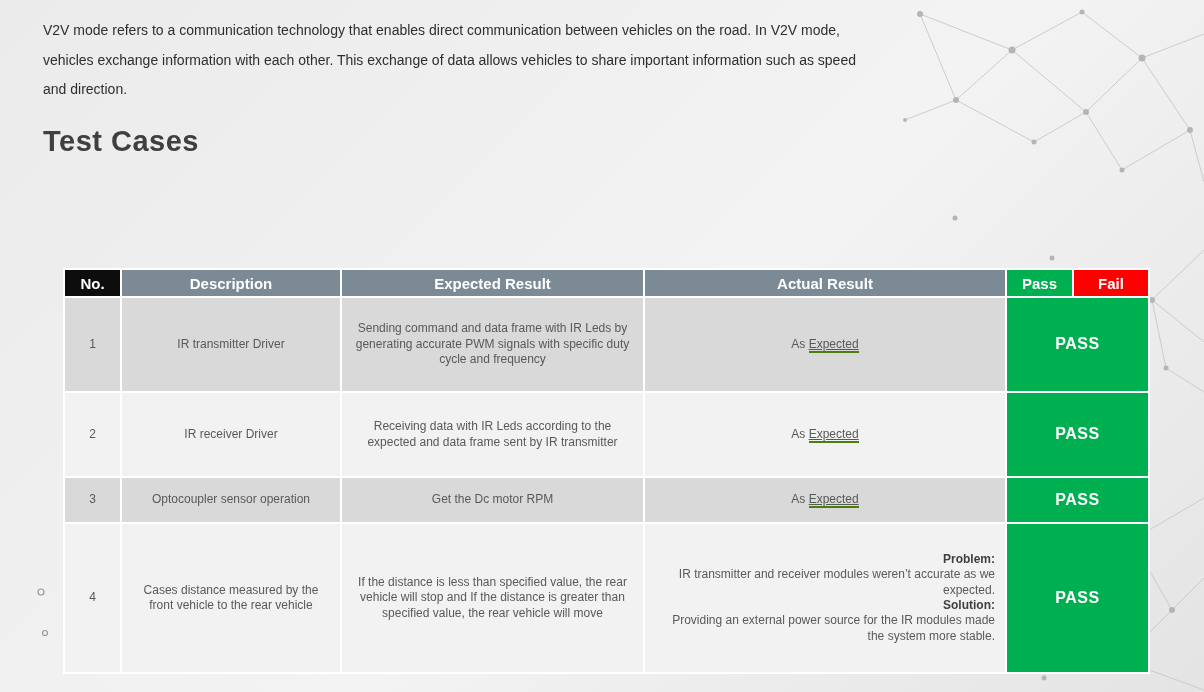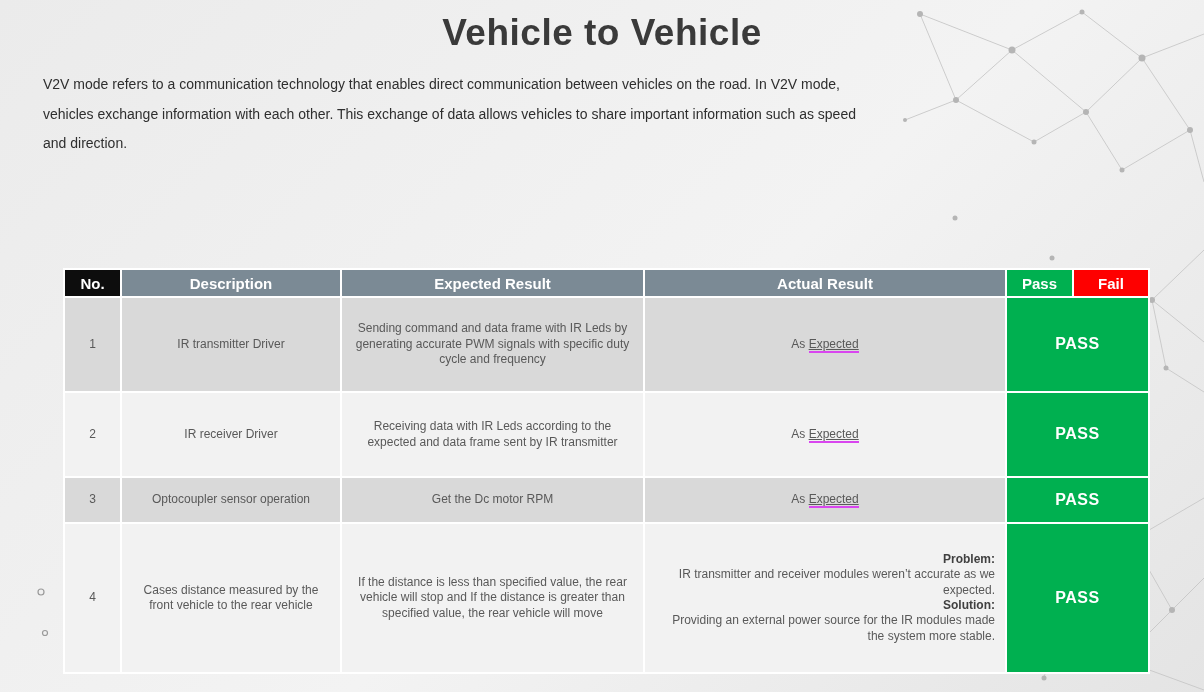--- a/index.html
+++ b/index.html
@@ -89,21 +89,21 @@
     color: #ffffff;
     font-weight: bold;
     font-size: 16px;
     letter-spacing: 0.5px;
   }
   td.left { text-align: right; padding-left: 12px; }
   .bold-label { font-weight: bold; color: #404040; }
   .exp-underline {
     text-decoration: underline;
     text-decoration-color: #595959;
-    border-bottom: 2px solid #d946ef;
+    border-bottom: 2px solid #4d7c0f;
     padding-bottom: 0px;
     cursor: pointer;
   }
 </style>
 </head>
 <body>
 
 <div class="slide">
 
   <svg class="decor" viewBox="0 0 1204 692" xmlns="http://www.w3.org/2000/svg">
@@ -144,22 +144,22 @@
       <circle cx="1122" cy="660" r="3"></circle>
       <circle cx="1044" cy="678" r="2.5"></circle>
     </g>
     <g stroke="#9a9a9a" stroke-width="1.2" fill="none">
       <circle cx="41" cy="592" r="3"></circle>
       <circle cx="45" cy="633" r="2.5"></circle>
     </g>
   </svg>
 
   <div class="content">
-    <h1 class="title">Vehicle to Vehicle</h1>
     <p class="intro">V2V mode refers to a communication technology that enables direct communication between vehicles on the road. In V2V mode, vehicles exchange information with each other. This exchange of data allows vehicles to share important information such as speed and direction.</p>
+    <h2 class="section-heading">Test Cases</h2>
   </div>
 
   <table class="test-table">
     <colgroup>
       <col style="width:57px">
       <col style="width:220px">
       <col style="width:303px">
       <col style="width:362px">
       <col style="width:67px">
       <col style="width:76px">

